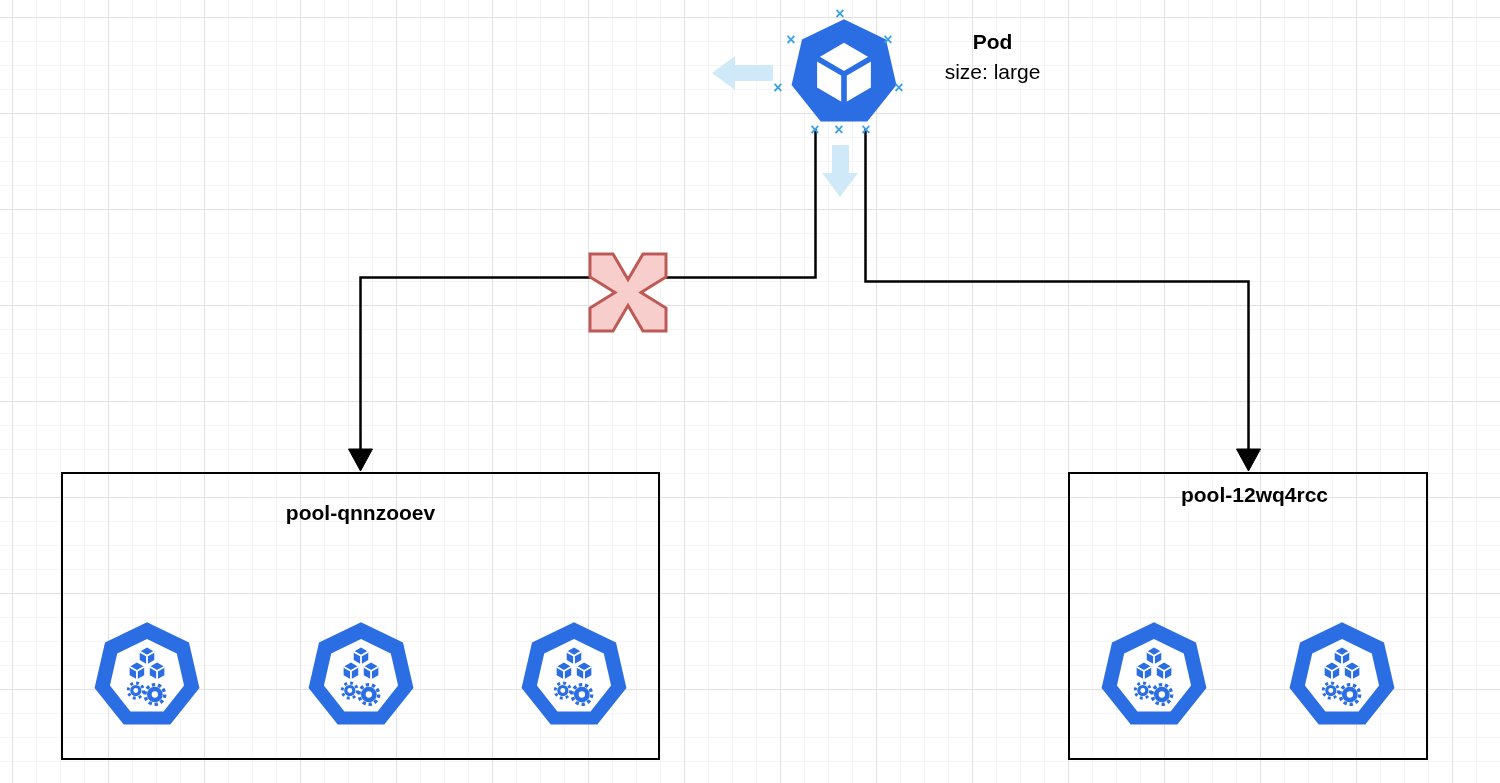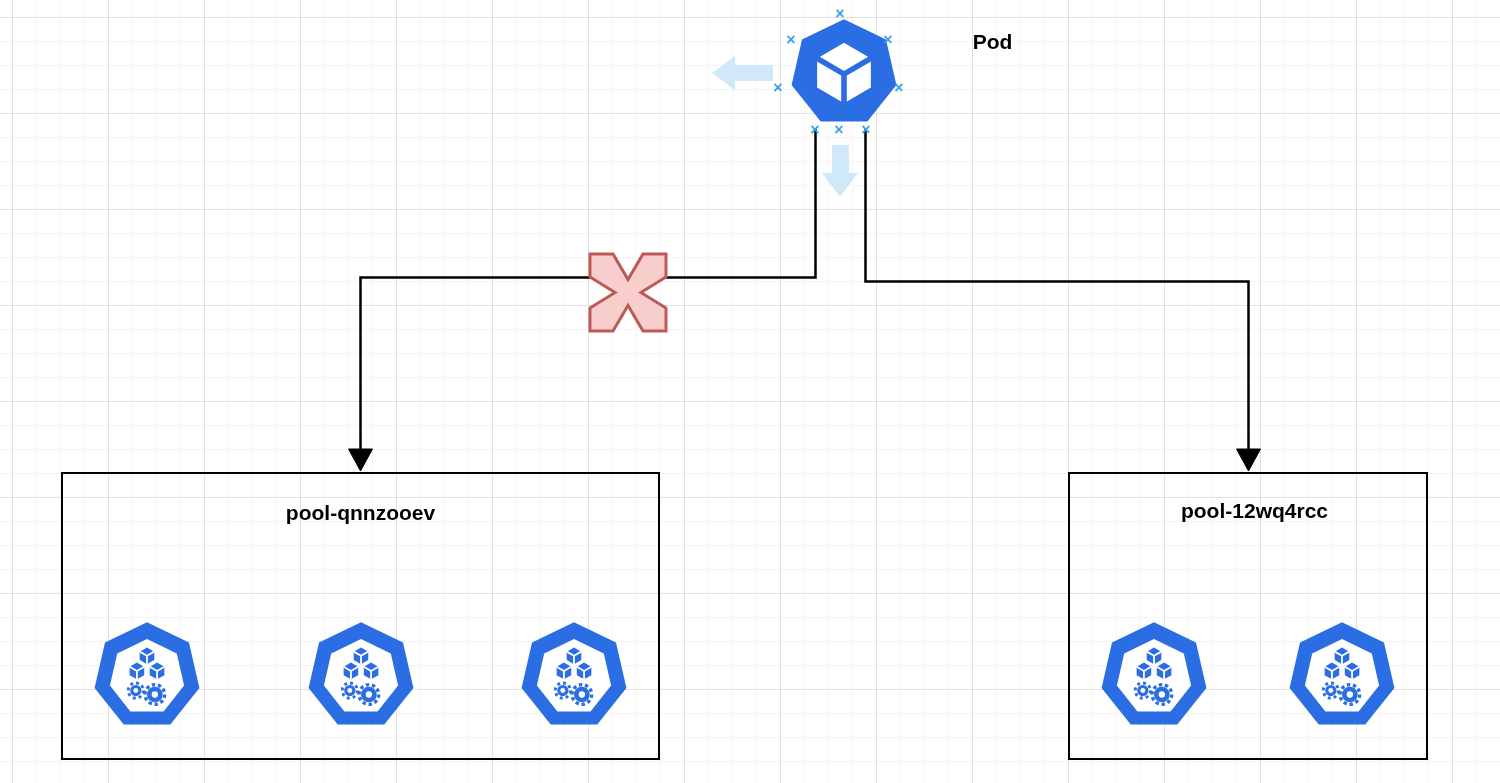--- a/index.html
+++ b/index.html
@@ -46,21 +46,21 @@
     color:var(--handle-blue);font-size:16px;font-weight:700;line-height:1;
     cursor:crosshair;user-select:none;
   }
   .pool-box{
     position:absolute;top:472px;height:288px;border:2px solid #000;background:transparent;z-index:10;
   }
   .pool-box.left{left:61px;width:599px;}
   .pool-box.right{left:1068px;width:360px;}
   .box-label{position:absolute;left:0;right:0;text-align:center;color:#000;font-size:21px;line-height:29px;}
   .pool-box.left .box-label{top:24px;}
-  .pool-box.right .box-label{top:22px;padding-left:13px;}
+  .pool-box.right .box-label{top:6px;padding-left:13px;}
   .node-row{
     position:absolute;left:28px;right:28px;top:146px;height:112px;
     display:flex;justify-content:space-between;align-items:center;
   }
   .node-ico{width:112px;height:112px;}
   .node-ico svg{width:100%;height:100%;}
 </style>
 </head>
 <body>
 
@@ -81,20 +81,21 @@
   </svg>
 
   <svg class="pod-svg" viewBox="0 0 100 100">
     <polygon class="f-blue" points="50,2 87.5,20.1 96.8,60.7 70.8,93.2 29.2,93.2 3.2,60.7 12.5,20.1"></polygon>
     <polygon class="f-white" points="50,23 74,37 74,63 50,77 26,63 26,37"></polygon>
     <path class="s-blue" stroke-width="5" d="M26,37 L50,51 L74,37 M50,51 L50,77"></path>
   </svg>
 
   <div class="pod-label">
     <div class="bold">Pod</div>
+    <div>size: large</div>
   </div>
 
   <span class="hdl" style="left:840px;top:14px">×</span>
   <span class="hdl" style="left:791px;top:40px">×</span>
   <span class="hdl" style="left:888px;top:40px">×</span>
   <span class="hdl" style="left:778px;top:88px">×</span>
   <span class="hdl" style="left:899px;top:88px">×</span>
   <span class="hdl" style="left:815px;top:130px">×</span>
   <span class="hdl" style="left:839px;top:130px">×</span>
   <span class="hdl" style="left:866px;top:130px">×</span>

